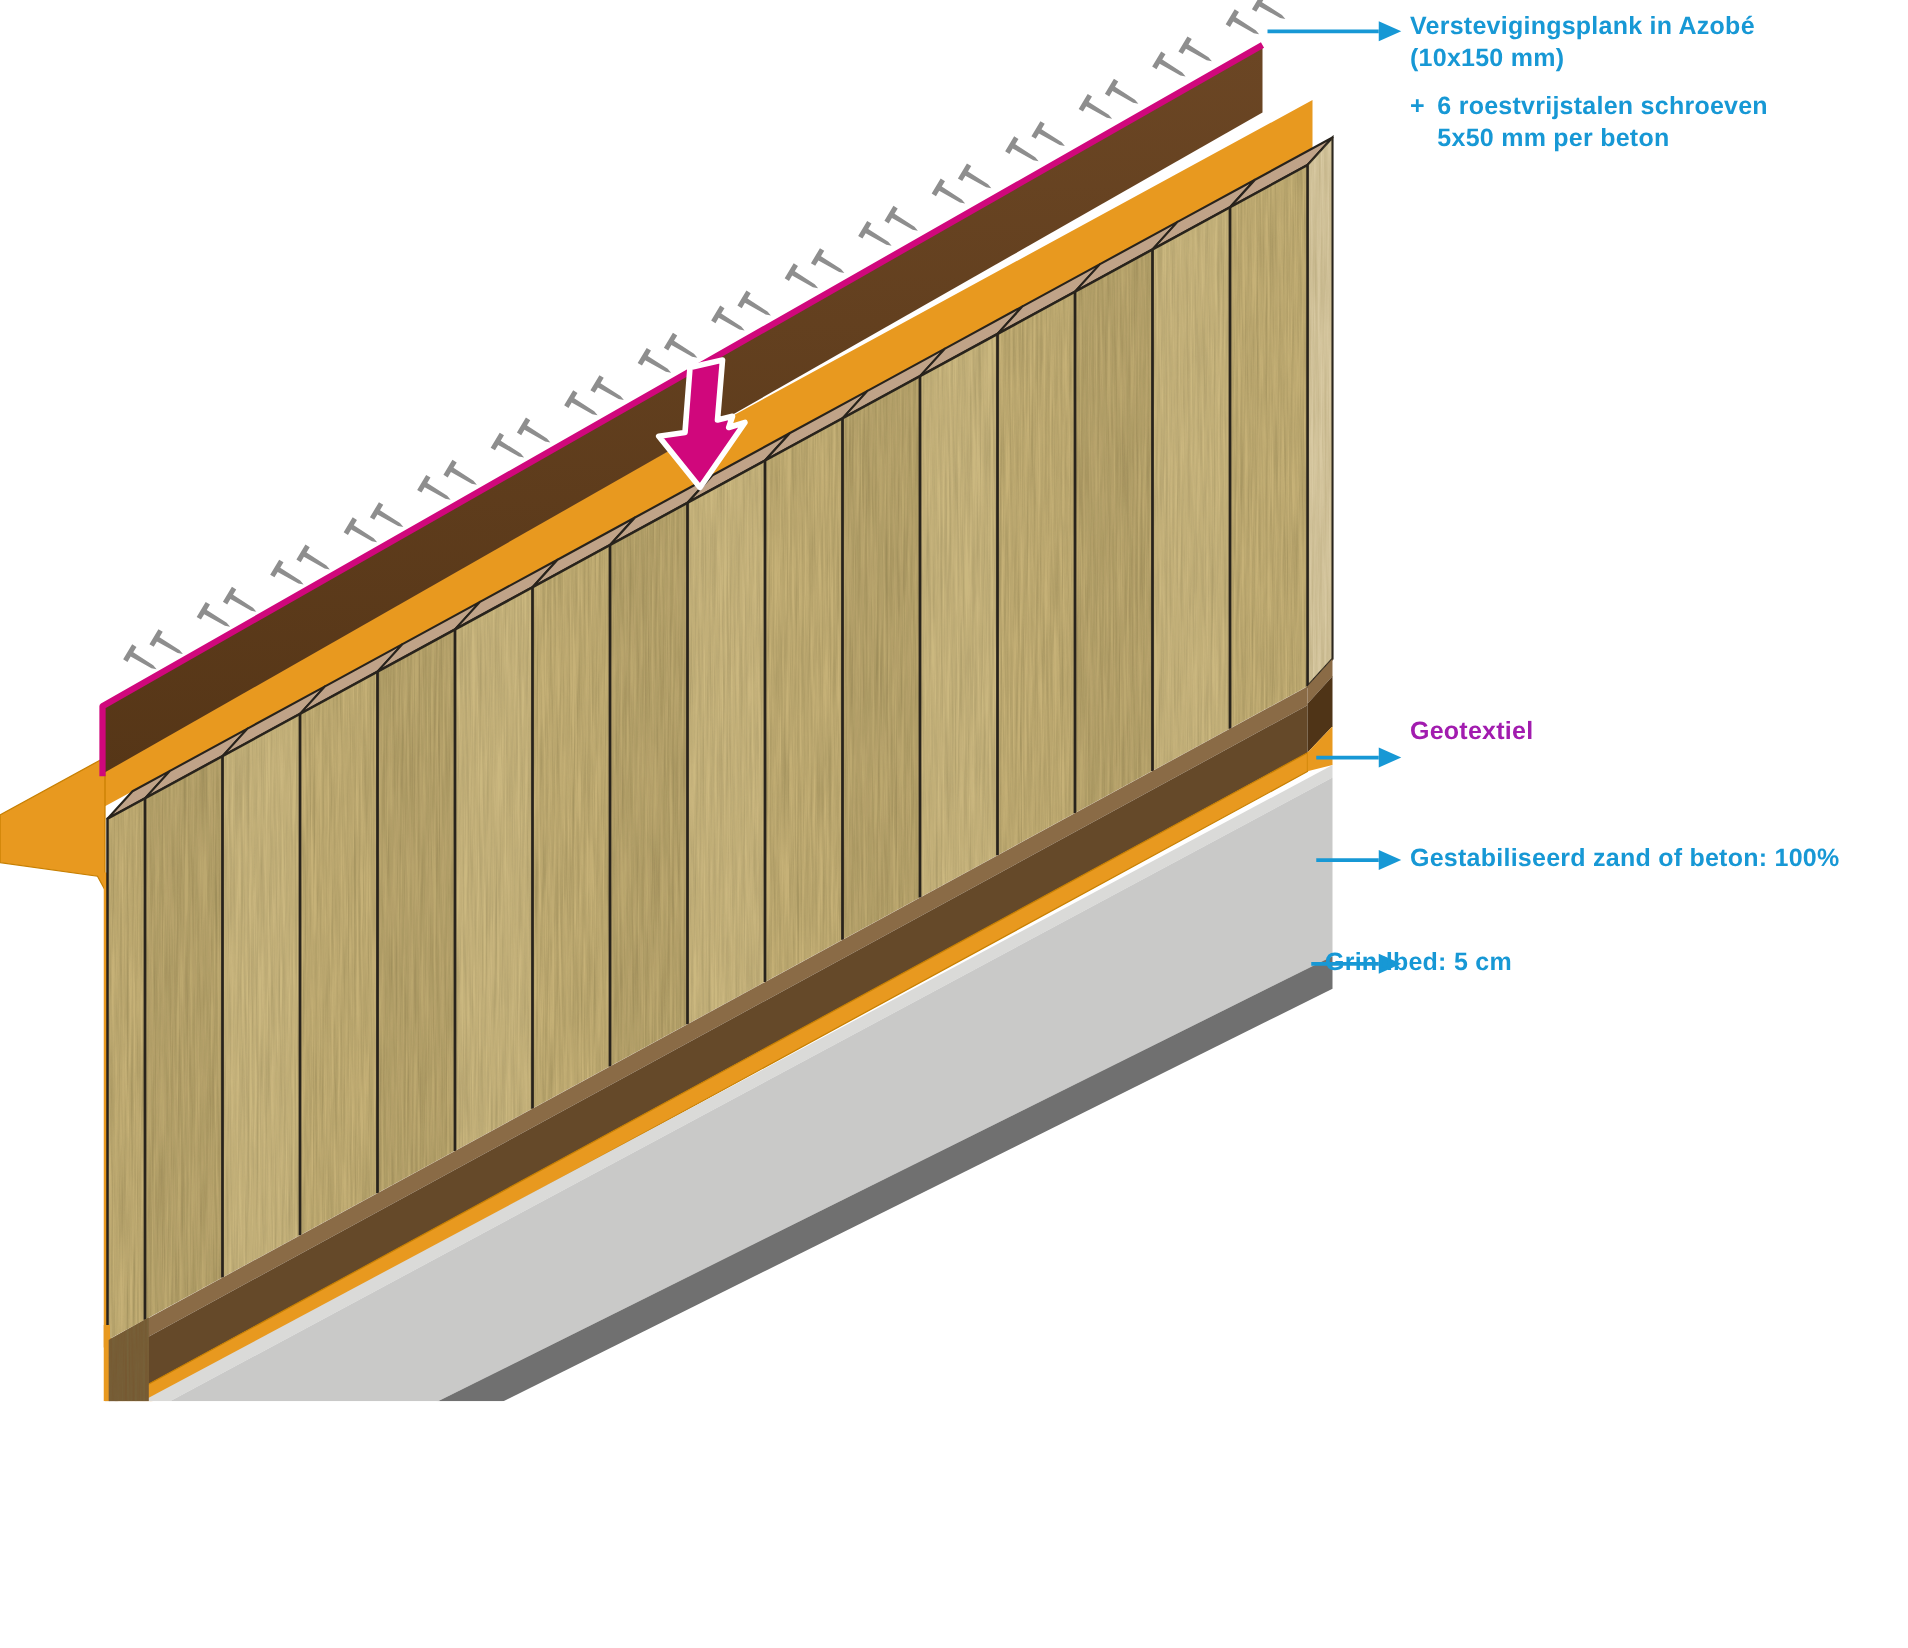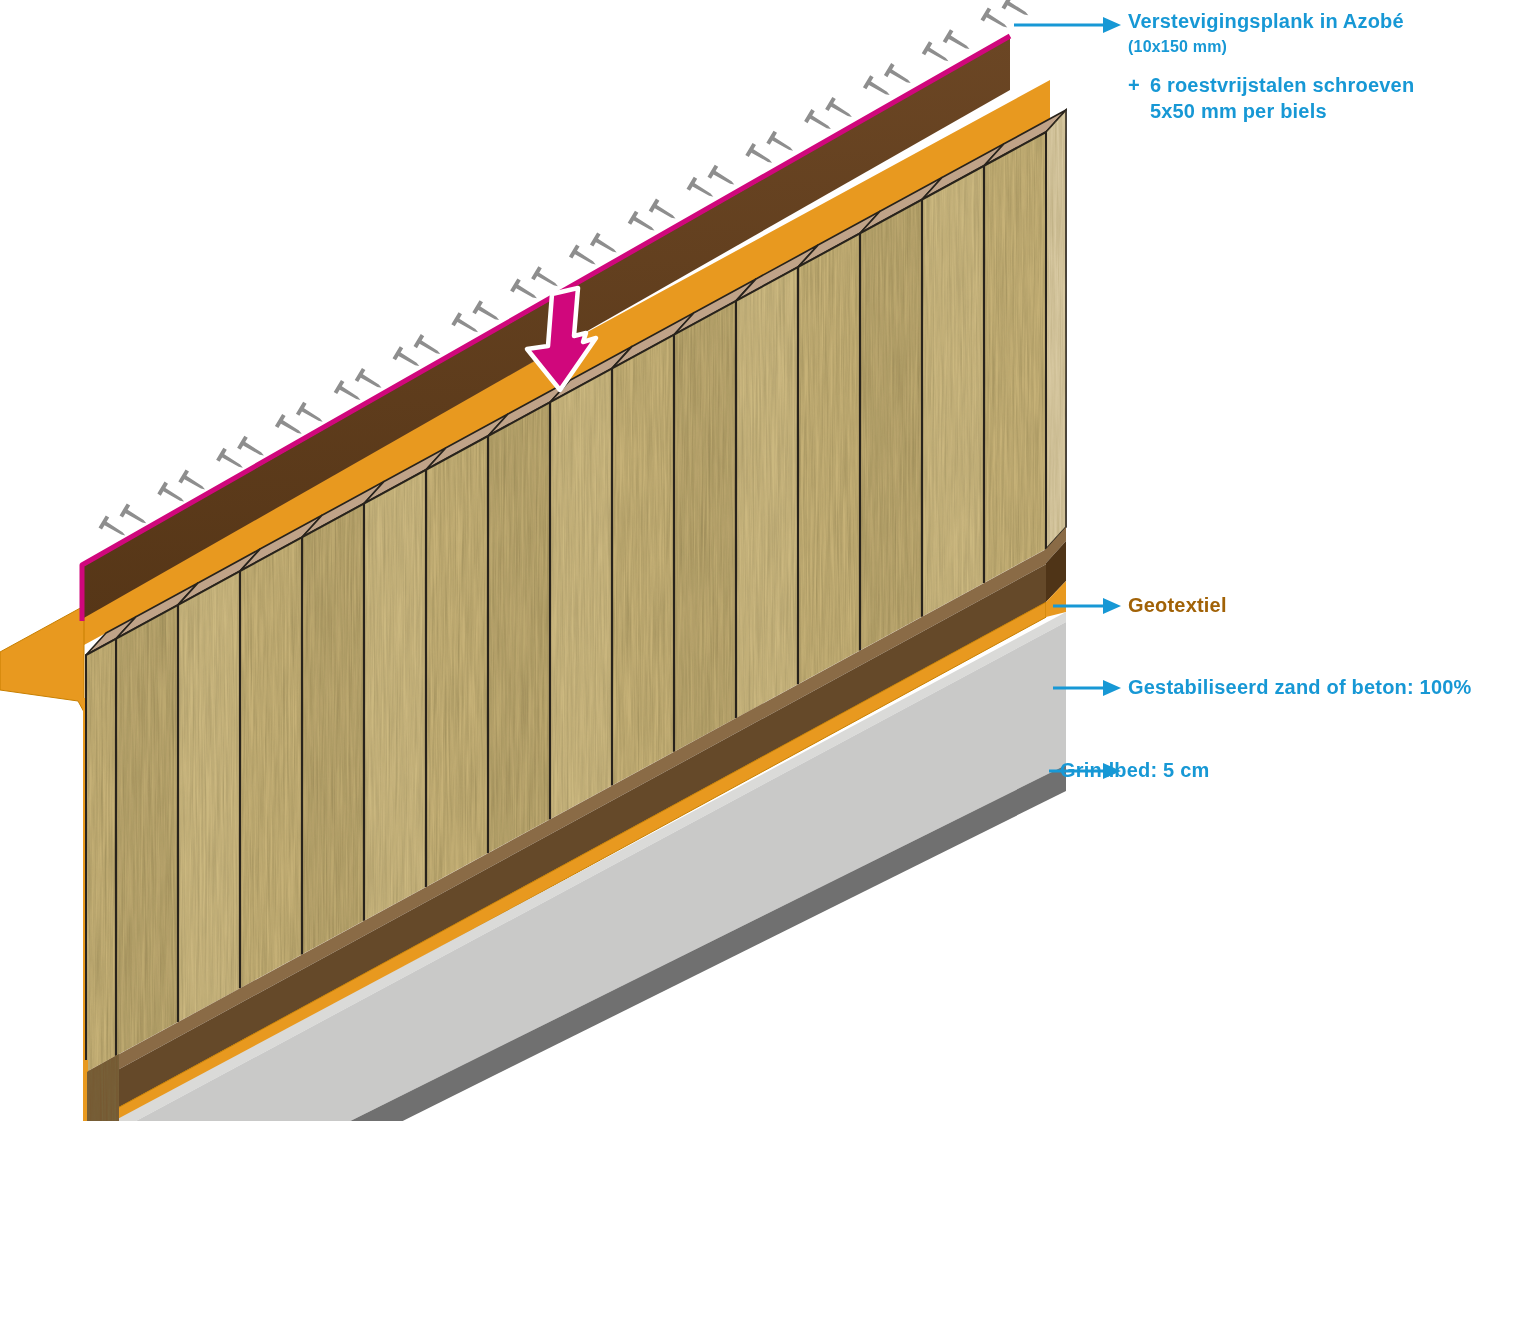--- a/index.html
+++ b/index.html
@@ -12,21 +12,21 @@
   }
   .scene-svg{position:absolute;left:0;top:0;}
   .label{
     position:absolute;
     font-weight:bold;
     font-size:20px;
     line-height:26px;
     letter-spacing:0.2px;
     white-space:nowrap;
   }
-  .label .sub{font-size:16px;}
+  .label .sub{font-size:20px;}
   .plus-row{display:flex;gap:10px;}
   .plus-sign{font-weight:bold;}
 </style>
 </head>
 <body>
 
 <div class="stage">
 
   <svg class="scene-svg" width="1526" height="1318" viewBox="0 0 1526 1318">
     <defs>
@@ -184,26 +184,26 @@
   <div class="label" style="left: 1128px; top: 8px; color: rgb(23, 152, 213);">
     <div>Verstevigingsplank in Azobé</div>
     <div class="sub">(10x150 mm)</div>
   </div>
 
   <div class="label" style="left: 1128px; top: 72px; color: rgb(23, 152, 213);">
     <div class="plus-row">
       <span class="plus-sign">+</span>
       <div>
         <div>6 roestvrijstalen schroeven</div>
-        <div>5x50 mm per biels</div>
+        <div>5x50 mm per beton</div>
       </div>
     </div>
   </div>
 
-  <div class="label" style="left: 1128px; top: 592px; color: #a16207;">
+  <div class="label" style="left: 1128px; top: 572px; color: #a21caf;">
     <div>Geotextiel</div>
   </div>
 
   <div class="label" style="left: 1128px; top: 674px; color: rgb(23, 152, 213);">
     <div>Gestabiliseerd zand of beton: 100%</div>
   </div>
 
   <div class="label" style="left: 1060px; top: 757px; color: rgb(23, 152, 213);">
     <div>Grindbed: 5 cm</div>
   </div>

